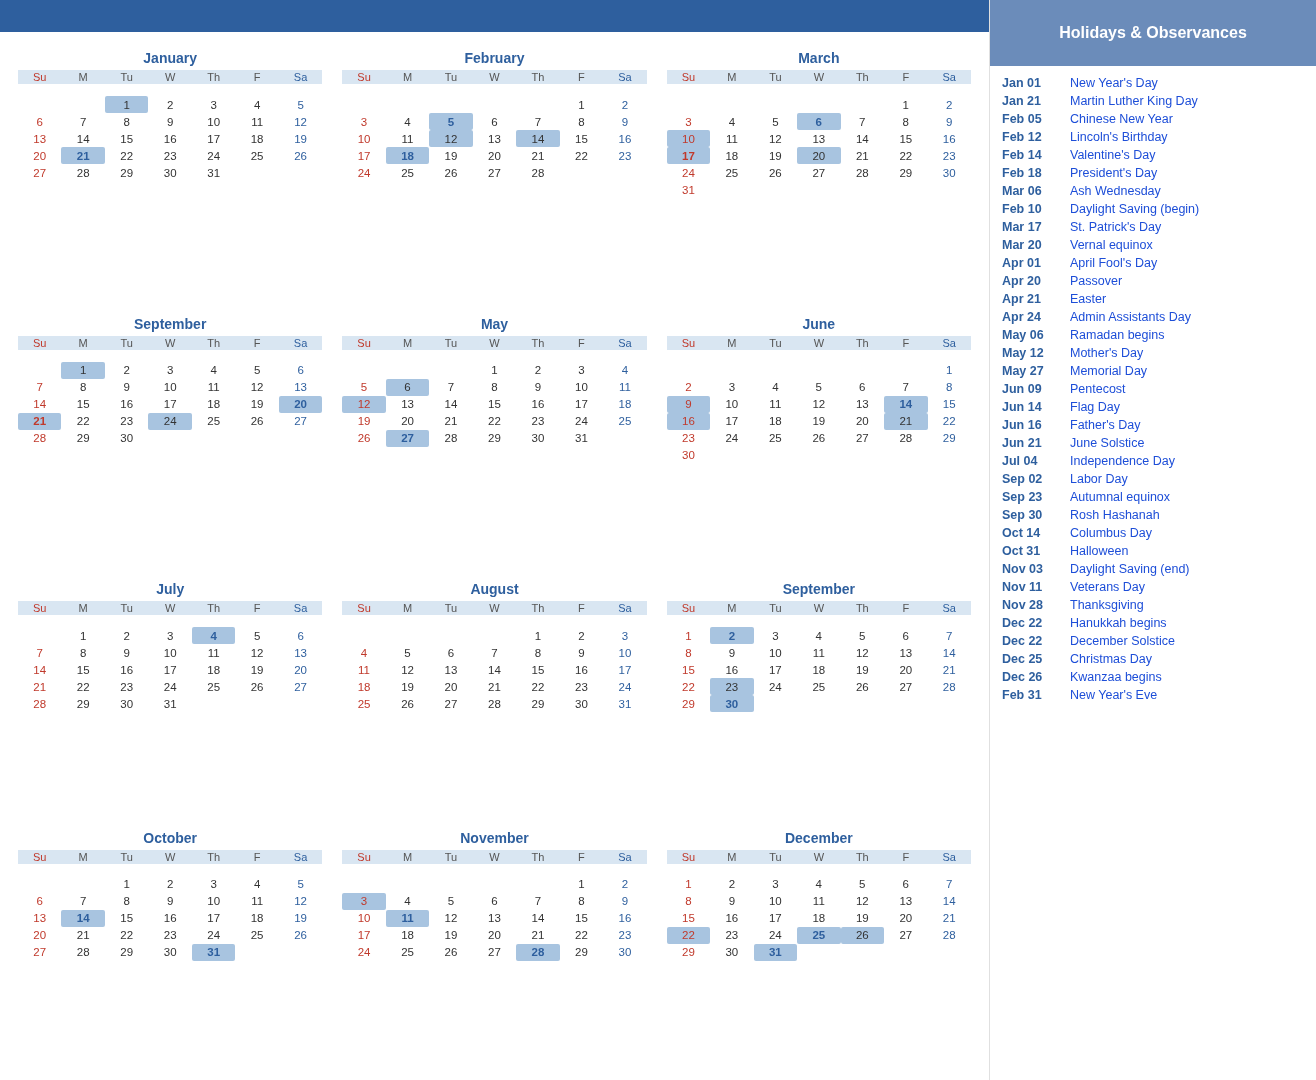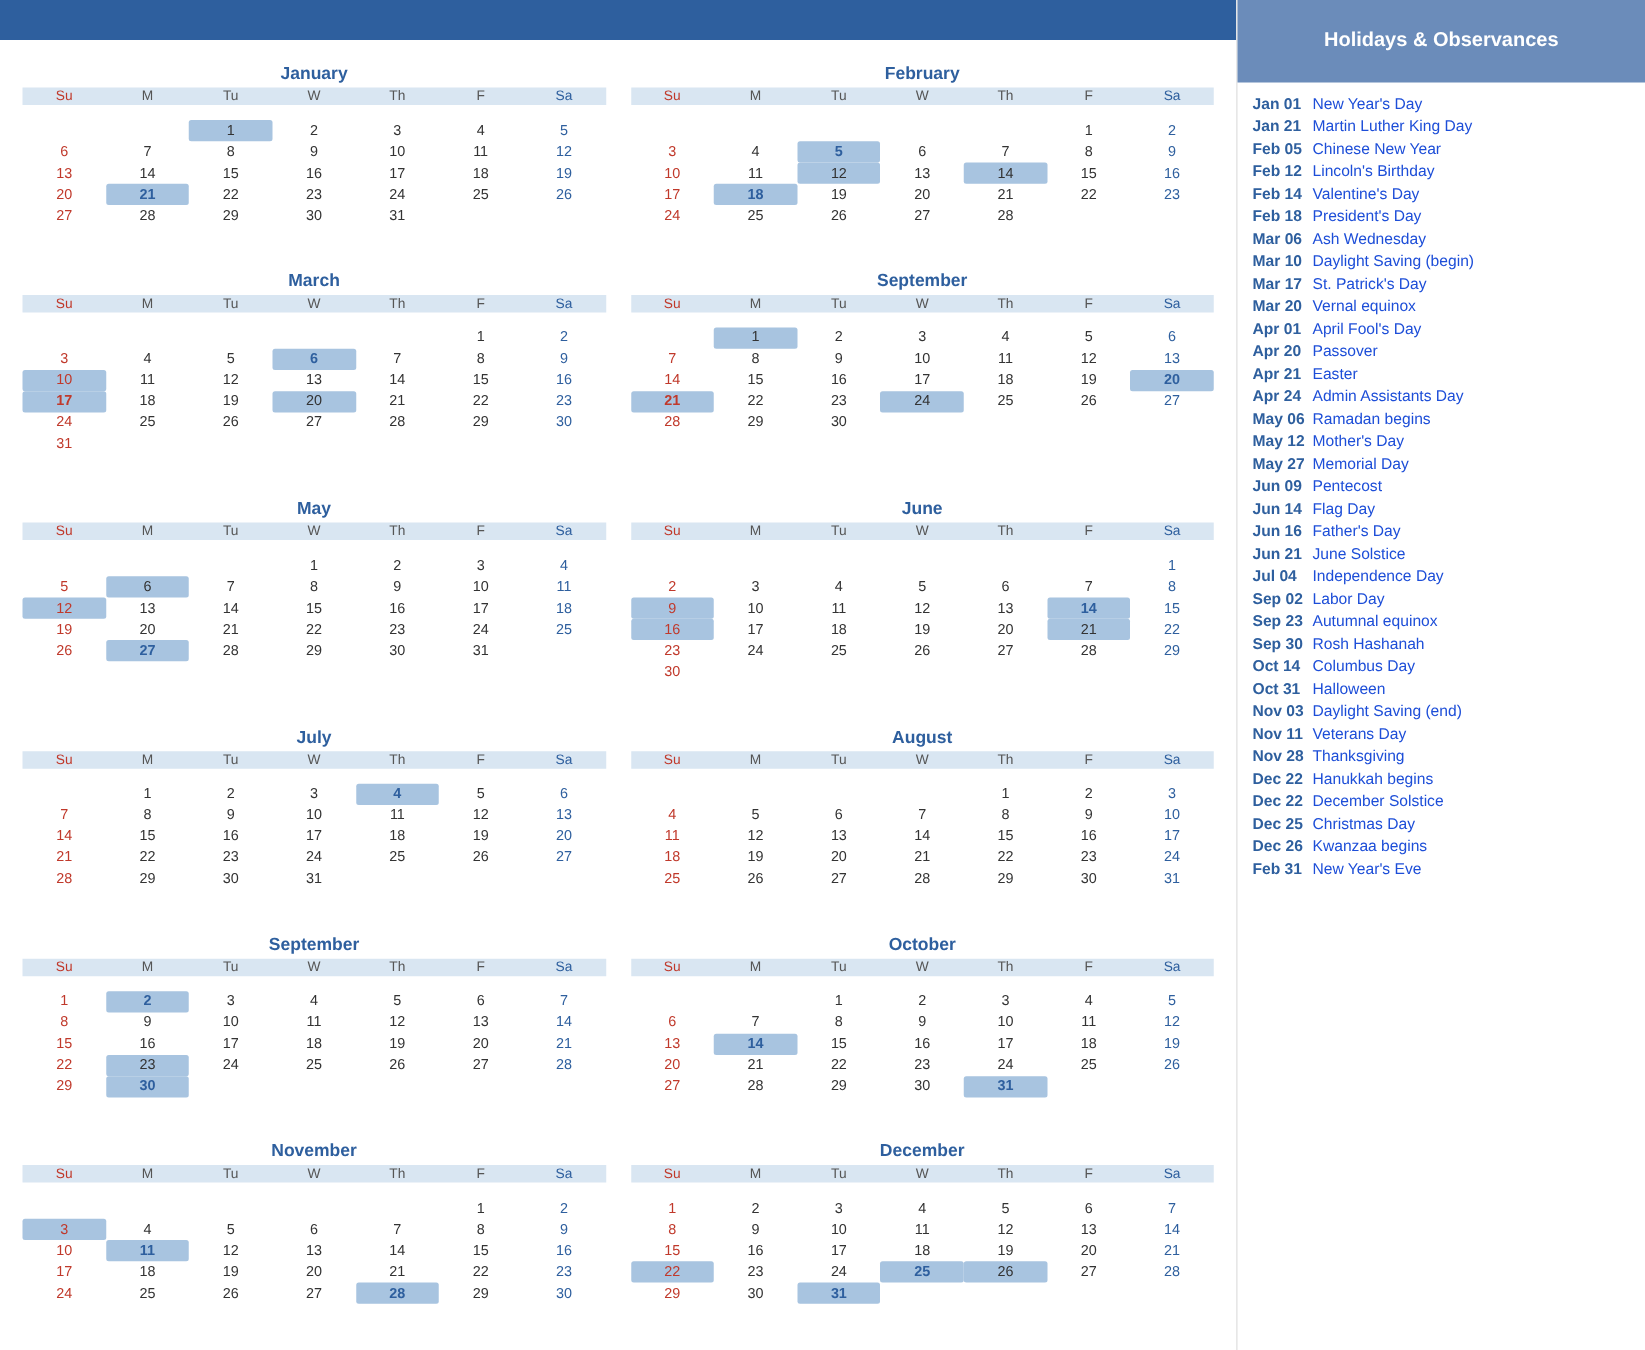--- a/index.html
+++ b/index.html
@@ -25,21 +25,21 @@
       background: #2e5f9e;
       color: #fff;
       text-align: center;
       font-size: 52px;
       font-weight: bold;
       padding: 18px 0 14px 0;
       letter-spacing: 2px;
     }
     .calendar-grid {
       display: grid;
-      grid-template-columns: repeat(2, 1fr);
+      grid-template-columns: repeat(3, 1fr);
       gap: 0;
       padding: 12px 8px 8px 8px;
       flex: 1;
     }
     .month-block {
       padding: 6px 10px 10px 10px;
     }
     .month-title {
       text-align: center;
       font-size: 14px;
@@ -92,20 +92,21 @@
     .holiday-list {
       padding: 8px 10px 8px 12px;
       flex: 1;
       overflow-y: auto;
     }
     .holiday-item {
       display: flex;
       align-items: baseline;
       padding: 2px 0;
       font-size: 12.5px;
+      gap: 20px;
     }
     .holiday-date {
       color: #2e5f9e;
       font-weight: bold;
       min-width: 48px;
       font-size: 12.5px;
     }
     .holiday-name {
       color: #1d4ed8;
       font-size: 12.5px;
@@ -725,21 +726,21 @@
         </div>
         <div class="holiday-item">
           <span class="holiday-date">Feb 18</span>
           <span class="holiday-name">President's Day</span>
         </div>
         <div class="holiday-item">
           <span class="holiday-date">Mar 06</span>
           <span class="holiday-name">Ash Wednesday</span>
         </div>
         <div class="holiday-item">
-          <span class="holiday-date">Mar 10</span>
+          <span class="holiday-date">Feb 10</span>
           <span class="holiday-name">Daylight Saving (begin)</span>
         </div>
         <div class="holiday-item">
           <span class="holiday-date">Mar 17</span>
           <span class="holiday-name">St. Patrick's Day</span>
         </div>
         <div class="holiday-item">
           <span class="holiday-date">Mar 20</span>
           <span class="holiday-name">Vernal equinox</span>
         </div>

